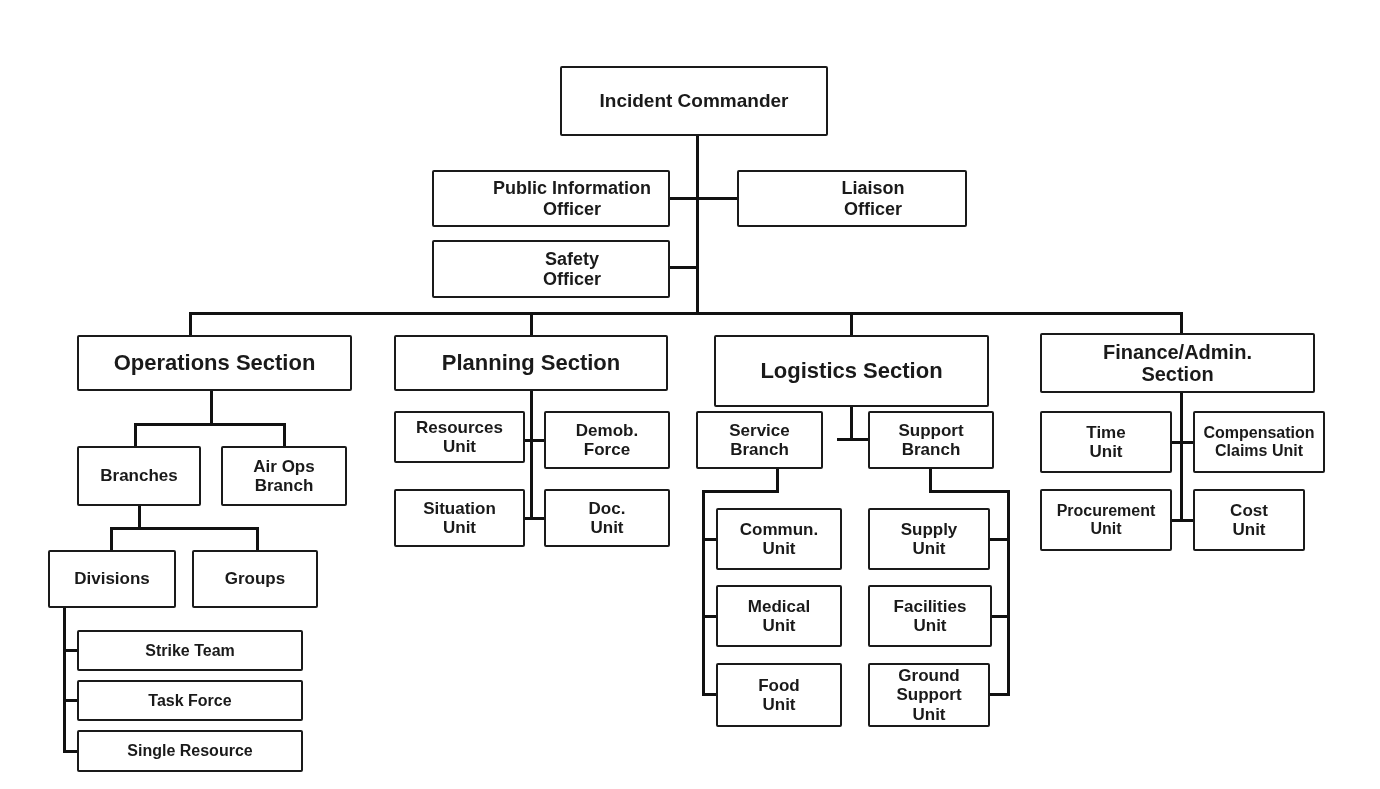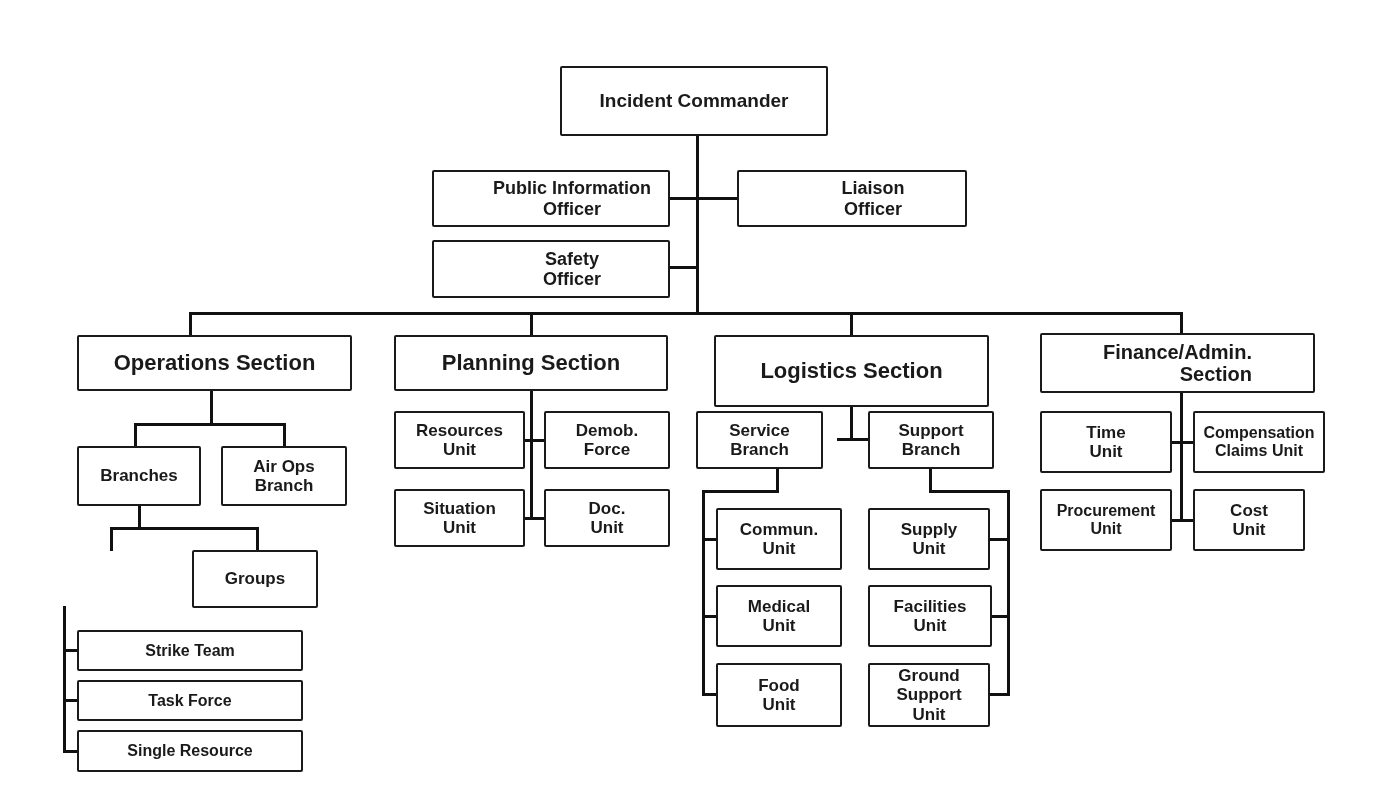--- a/index.html
+++ b/index.html
@@ -49,21 +49,21 @@
   }
   
   .box::after {
     content: "";
     position: absolute;
     z-index: -2;
     left: 3px; right: -8px; top: 12px; bottom: -7px;
     background: #5e5e5e;
     border-radius: 3px;
   }
-  .fs-sec  { font-size: 22px; text-align: right; }
+  .fs-sec  { font-size: 22px; }
   .fs-top  { font-size: 19px; }
   .fs-off  { font-size: 18px; padding-left: 43px; }
   .fs-unit { font-size: 17px; }
   .fs-leaf { font-size: 16px; }
 </style>
 </head>
 <body>
 
 <div id="canvas">
 
@@ -124,26 +124,27 @@
 
   <div class="box fs-sec" style="left:77px;top:335px;width:275px;height:56px">Operations Section</div>
   <div class="box fs-sec" style="left:394px;top:335px;width:274px;height:56px">Planning Section</div>
   <div class="box fs-sec" style="left:714px;top:335px;width:275px;height:72px">Logistics Section</div>
   <div class="box fs-sec" style="left:1040px;top:333px;width:275px;height:60px;font-size:20px">Finance/Admin.
 Section</div>
 
   <div class="box fs-unit" style="left:77px;top:446px;width:124px;height:60px">Branches</div>
   <div class="box fs-unit" style="left:221px;top:446px;width:126px;height:60px">Air Ops
 Branch</div>
+  <div class="box fs-unit" style="left:48px;top:550px;width:128px;height:58px">Divisions</div>
   <div class="box fs-unit" style="left:192px;top:550px;width:126px;height:58px">Groups</div>
   <div class="box fs-leaf" style="left:77px;top:630px;width:226px;height:41px">Strike Team</div>
   <div class="box fs-leaf" style="left:77px;top:680px;width:226px;height:41px">Task Force</div>
   <div class="box fs-leaf" style="left:77px;top:730px;width:226px;height:42px">Single Resource</div>
 
-  <div class="box fs-unit" style="left:394px;top:411px;width:131px;height:58px">Resources
+  <div class="box fs-unit" style="left:394px;top:411px;width:131px;height:52px">Resources
 Unit</div>
   <div class="box fs-unit" style="left:544px;top:411px;width:126px;height:58px">Demob.
 Force</div>
   <div class="box fs-unit" style="left:394px;top:489px;width:131px;height:58px">Situation
 Unit</div>
   <div class="box fs-unit" style="left:544px;top:489px;width:126px;height:58px">Doc.
 Unit</div>
 
   <div class="box fs-unit" style="left:696px;top:411px;width:127px;height:58px">Service
 Branch</div>

